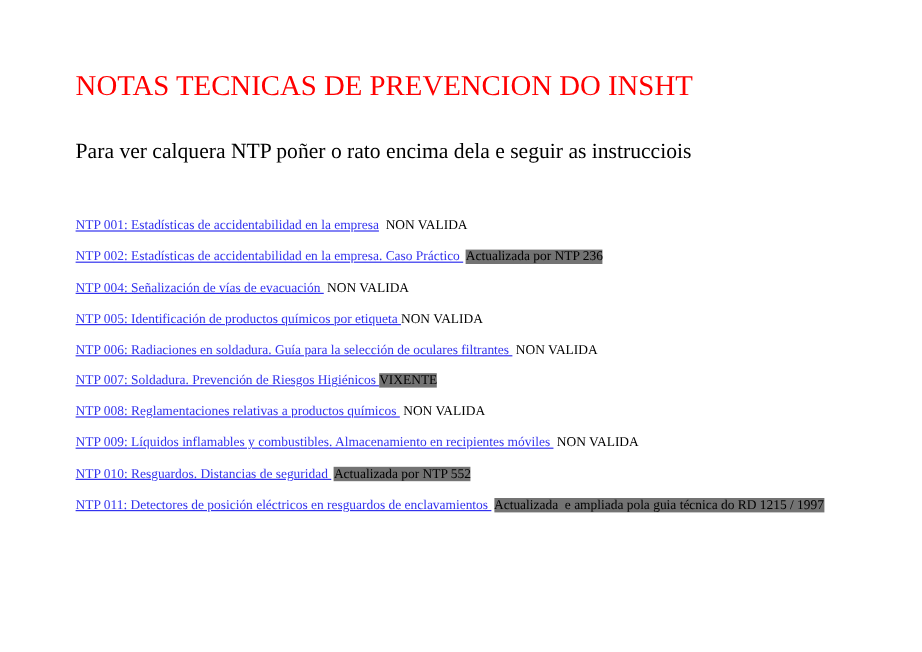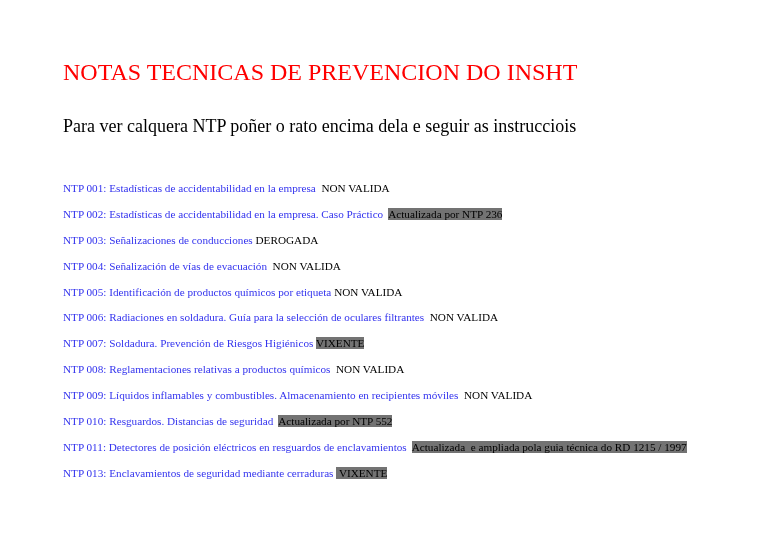--- a/index.html
+++ b/index.html
@@ -53,43 +53,42 @@
       list-style: none;
     }
     .ntp-item {
       height: 25.9px;
       font-size: 11.2px;
       line-height: 14px;
       white-space: nowrap;
     }
     .ntp-link {
       color: #3333ee;
+      text-decoration: underline;
       cursor: pointer;
     }
     .status {
       color: #000000;
     }
     .status.hl {
       background: #737373;
     }
   </style>
 </head>
 <body>
 
 <div class="page">
   <h1 class="title">NOTAS TECNICAS DE PREVENCION DO INSHT</h1>
   <p class="subtitle">Para ver calquera NTP poñer o rato encima dela e seguir as instrucciois</p>
 
   <ul class="ntp-list">
     <li class="ntp-item"><a class="ntp-link" style="white-space: pre;">NTP 001: Estadísticas de accidentabilidad en la empresa</a><span style="white-space: pre;">  </span><span class="status" style="white-space: pre;">NON VALIDA</span></li>
     <li class="ntp-item"><a class="ntp-link" style="white-space: pre;">NTP 002: Estadísticas de accidentabilidad en la empresa. Caso Práctico </a><span style="white-space: pre;"> </span><span class="status hl" style="white-space: pre;">Actualizada por NTP 236</span></li>
-    <li class="ntp-item"><a class="ntp-link" style="white-space: pre;">NTP 003: Señalizaciones de conducciones </a><span style="white-space: pre;"></span><span class="status" style="white-space: pre;">DEROGADA</span></li>
     <li class="ntp-item"><a class="ntp-link" style="white-space: pre;">NTP 004: Señalización de vías de evacuación </a><span style="white-space: pre;"> </span><span class="status" style="white-space: pre;">NON VALIDA</span></li>
     <li class="ntp-item"><a class="ntp-link" style="white-space: pre;">NTP 005: Identificación de productos químicos por etiqueta </a><span style="white-space: pre;"></span><span class="status" style="white-space: pre;">NON VALIDA</span></li>
     <li class="ntp-item"><a class="ntp-link" style="white-space: pre;">NTP 006: Radiaciones en soldadura. Guía para la selección de oculares filtrantes </a><span style="white-space: pre;"> </span><span class="status" style="white-space: pre;">NON VALIDA</span></li>
     <li class="ntp-item"><a class="ntp-link" style="white-space: pre;">NTP 007: Soldadura. Prevención de Riesgos Higiénicos </a><span style="white-space: pre;"></span><span class="status hl" style="white-space: pre;">VIXENTE</span></li>
     <li class="ntp-item"><a class="ntp-link" style="white-space: pre;">NTP 008: Reglamentaciones relativas a productos químicos </a><span style="white-space: pre;"> </span><span class="status" style="white-space: pre;">NON VALIDA</span></li>
     <li class="ntp-item"><a class="ntp-link" style="white-space: pre;">NTP 009: Líquidos inflamables y combustibles. Almacenamiento en recipientes móviles </a><span style="white-space: pre;"> </span><span class="status" style="white-space: pre;">NON VALIDA</span></li>
     <li class="ntp-item"><a class="ntp-link" style="white-space: pre;">NTP 010: Resguardos. Distancias de seguridad </a><span style="white-space: pre;"> </span><span class="status hl" style="white-space: pre; text-align: right;">Actualizada por NTP 552</span></li>
     <li class="ntp-item"><a class="ntp-link" style="white-space: pre;">NTP 011: Detectores de posición eléctricos en resguardos de enclavamientos </a><span style="white-space: pre;"> </span><span class="status hl" style="white-space: pre;">Actualizada  e ampliada pola guia técnica do RD 1215 / 1997</span></li>
-    <li class="ntp-item"><a class="ntp-link" style="white-space: pre;">NTP 013: Enclavamientos de seguridad mediante cerraduras </a><span style="white-space: pre;"></span><span class="status hl" style="white-space: pre;"> VIXENTE</span></li>
   </ul>
 </div>
 
 </body></html>

